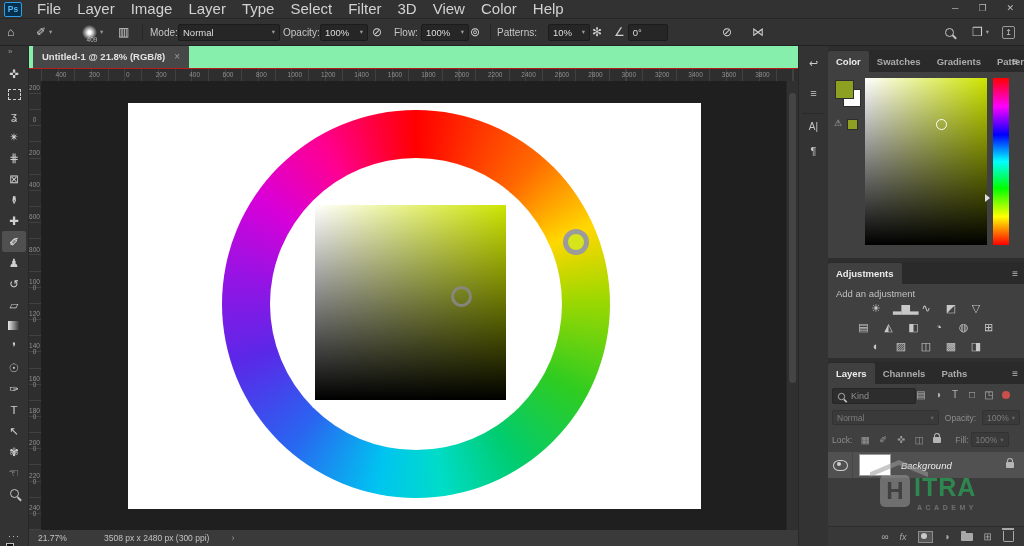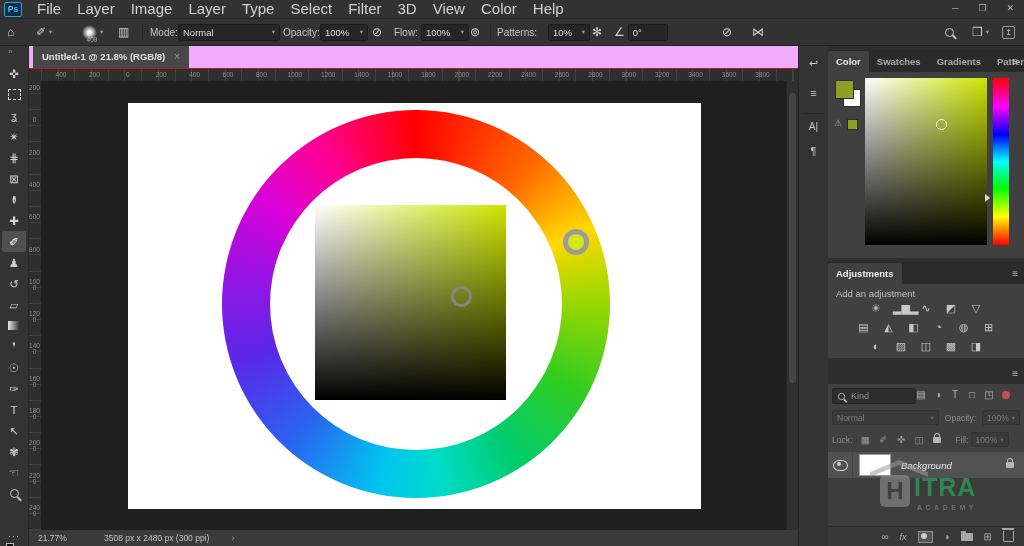--- a/index.html
+++ b/index.html
@@ -31,21 +31,21 @@
   .tool{width:24px;height:21px;display:flex;align-items:center;justify-content:center;color:#cfcfcf;font-size:11.5px;border-radius:2px;flex:none}
   .tool.sel{background:#505050;color:#fff}
   .css-marquee{width:11px;height:9px;border:1px dashed #cfcfcf;display:inline-block}
   .css-gradient{width:12px;height:9px;background:linear-gradient(90deg,#e8e8e8,#2a2a2a);display:inline-block}
   [data-name="eyedropper-tool"] .g{display:inline-block;transform:rotate(90deg)}
   .ellip{position:absolute;left:0;top:486px;width:28px;text-align:center;font-size:9px;color:#cfcfcf;letter-spacing:1px}
   .minifb{position:absolute;left:6px;top:498px;width:13px;height:11px}
   .minifb i{position:absolute;width:6px;height:6px;border:1px solid #bbb}
   .minifb .a{left:0;top:0;background:#111}
   
-  .tabstrip{position:absolute;left:28px;top:45px;width:770px;height:23px;background:#f0abfc;border-bottom:4px solid #b91c1c}
+  .tabstrip{position:absolute;left:28px;top:45px;width:770px;height:23px;background:#86efac;border-bottom:4px solid #b91c1c}
   .doctab{position:absolute;left:5px;top:0;height:23px;background:#474747;display:flex;align-items:center;padding:0 9px;gap:9px;border-radius:2px 2px 0 0}
   .doctab .t{font-size:9.5px;color:#e2e2e2;font-weight:bold}
   .doctab .x{font-size:10px;color:#9a9a9a}
   .rulercorner{position:absolute;left:28px;top:69px;width:13px;height:12px;background:#2e2e2e;border-bottom:1px solid #232323}
   .hruler{position:absolute;left:41px;top:69px;width:757px;height:12px;background:#2e2e2e;border-bottom:1px solid #232323;overflow:hidden;background-image:repeating-linear-gradient(90deg,#414141 0 1px,transparent 1px 16.7px)}
   .hruler .tick{position:absolute;top:2px;font-size:6.5px;color:#909090;transform:translateX(-50%)}
   .vruler{position:absolute;left:28px;top:81px;width:13px;height:449px;background:#2e2e2e;overflow:hidden;background-image:repeating-linear-gradient(0deg,#414141 0 1px,transparent 1px 16.15px)}
   .vruler .tick{position:absolute;left:1px;width:11px;font-size:6.5px;line-height:6px;color:#909090;word-break:break-all;text-align:center}
   
   .canvas{position:absolute;left:41px;top:81px;width:745px;height:449px;background:#1f1f1f;overflow:hidden}
@@ -436,20 +436,26 @@
         <span class="ai" data-name="invert-icon">◐</span>
             <span class="ai" data-name="posterize-icon">▨</span>
             <span class="ai" data-name="threshold-icon">◫</span>
             <span class="ai" data-name="gradient-map-icon">▩</span>
             <span class="ai" data-name="selective-color-icon">◨</span>
           </div>
       </div>
     </div>
 
     <div class="panel" style="top:317px;height:184px" data-name="layers-panel">
+      <div class="ptabs" data-name="layers-panel-tabs">
+
+      <span class="ptab sel">Layers</span>
+          <span class="ptab">Channels</span>
+          <span class="ptab">Paths</span>
+        </div>
       <span class="pmenu" data-name="panel-menu-icon">≡</span>
       <div class="pbody">
         <div class="kbox" data-name="layer-filter-type-select">
           <span class="css-mag" data-name="search-icon"></span>
           <span>Kind</span>
         </div>
         <span class="fic" style="left:86px" data-name="filter-pixel-layers-icon">▤</span>
         <span class="fic" style="left:103px" data-name="filter-adjustment-layers-icon">◑</span>
         <span class="fic" style="left:120px" data-name="filter-type-layers-icon">T</span>
         <span class="fic" style="left:137px" data-name="filter-shape-layers-icon">□</span>

